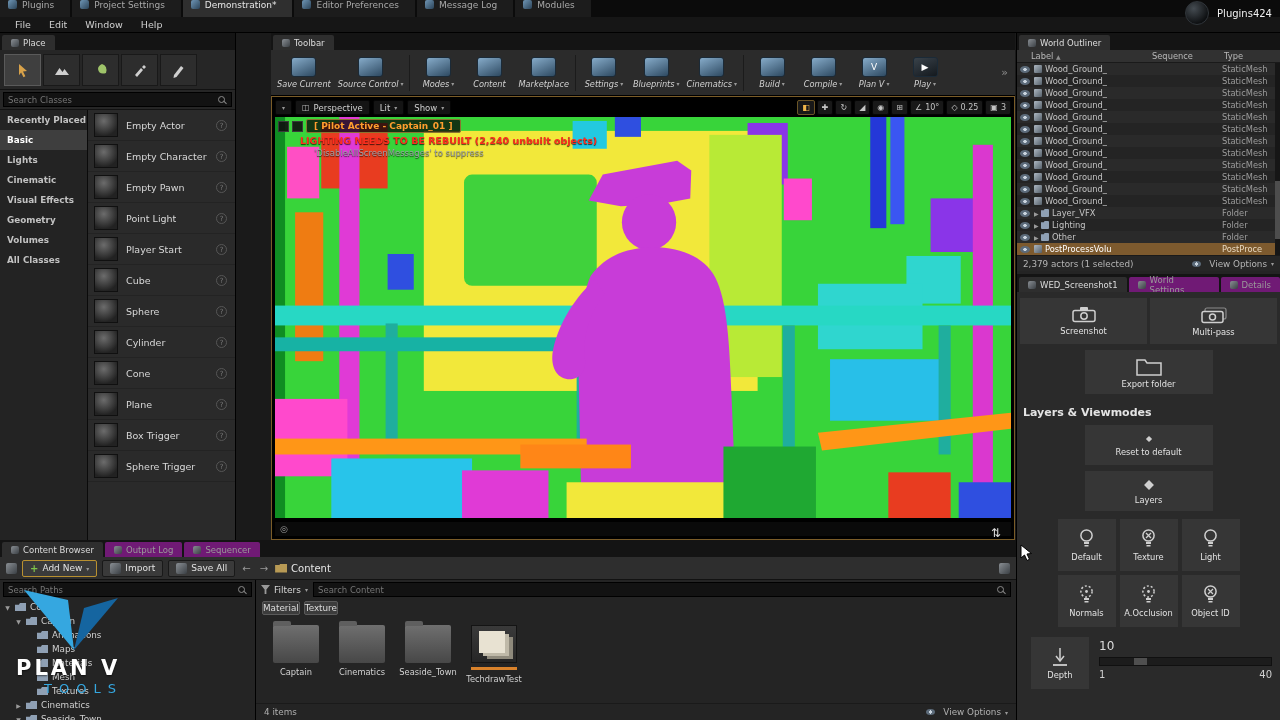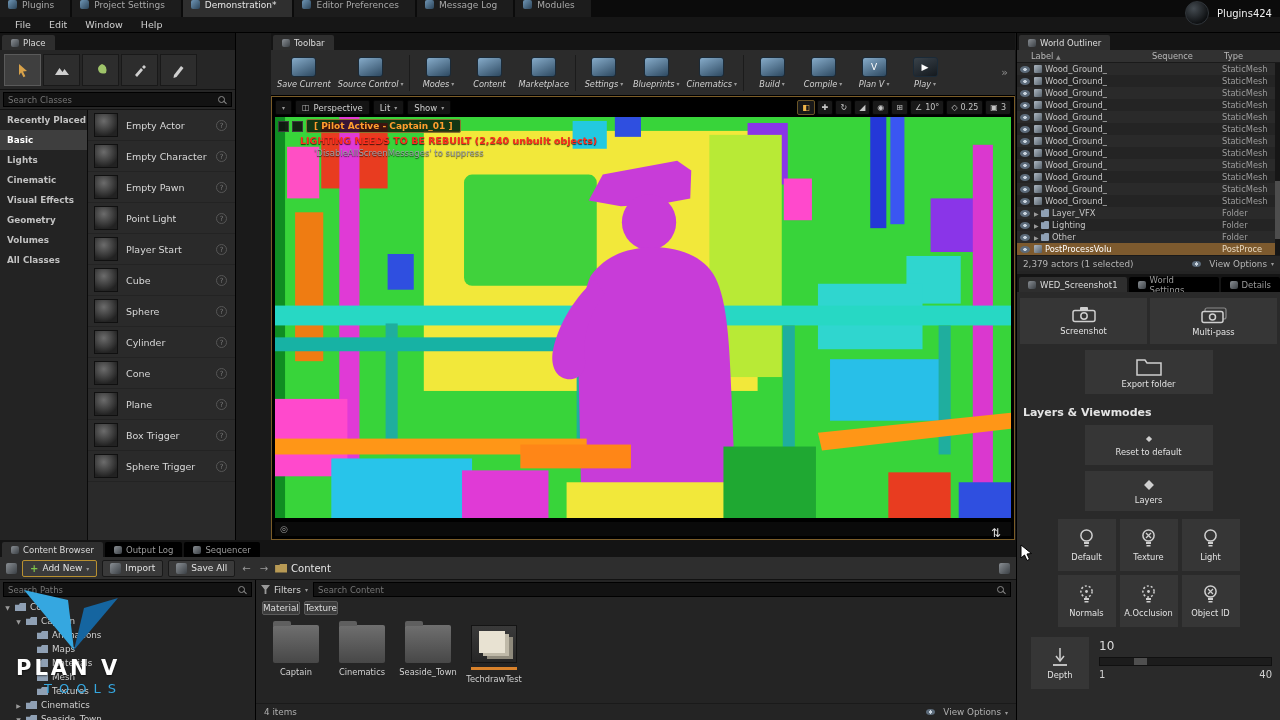--- a/index.html
+++ b/index.html
@@ -15,21 +15,21 @@
   #appid { position:absolute; right:8px; top:0; height:26px; display:flex; align-items:center; gap:8px; z-index:40; }
   #applogo { width:24px; height:24px; border-radius:50%; background:radial-gradient(circle at 35% 30%, #454c52, #0e1012 72%); border:1px solid #30353a; }
   #apptitle { color:#f2f2f2; font-size:10px; }
 
   
   #menubar { position:absolute; left:0; top:17px; width:1280px; height:16px; background:#161616; display:flex; align-items:center; padding-left:6px; border-bottom:1px solid #000; }
   .menu-item { padding:0 9px; color:#cfcfcf; font-size:9.5px; }
 
   
   .tabstrip { height:17px; background:#141414; display:flex; align-items:flex-end; gap:2px; padding-left:2px; }
-  .panel-tab { background:#000000; height:15px; display:flex; align-items:center; gap:4px; padding:0 9px; font-size:8.5px; color:#9a9a9a; border-radius:2px 2px 0 0; }
+  .panel-tab { background:#701a75; height:15px; display:flex; align-items:center; gap:4px; padding:0 9px; font-size:8.5px; color:#9a9a9a; border-radius:2px 2px 0 0; }
   .panel-tab.active { background:#2e2e2e; color:#dcdcdc; }
   .ptab-ico { width:8px; height:8px; border-radius:2px; background:linear-gradient(135deg,#8a8f94,#3a3f44); flex:none; }
   .searchbox { display:flex; align-items:center; gap:4px; background:#121212; border:1px solid #000; height:15px; padding:0 4px; }
   .searchbox input { flex:1; background:transparent; border:none; outline:none; color:#bdbdbd; font-size:8.5px; min-width:0; }
   .mag { position:relative; width:10px; height:10px; flex:none; }
   .mag::before { content:""; position:absolute; width:5px; height:5px; border:1.4px solid #8a8a8a; border-radius:50%; left:1px; top:1px; }
   .mag::after { content:""; position:absolute; width:4px; height:1.4px; background:#8a8a8a; transform:rotate(45deg); left:6px; top:7px; }
   .caret { font-size:6px; color:#999; }
 
   

